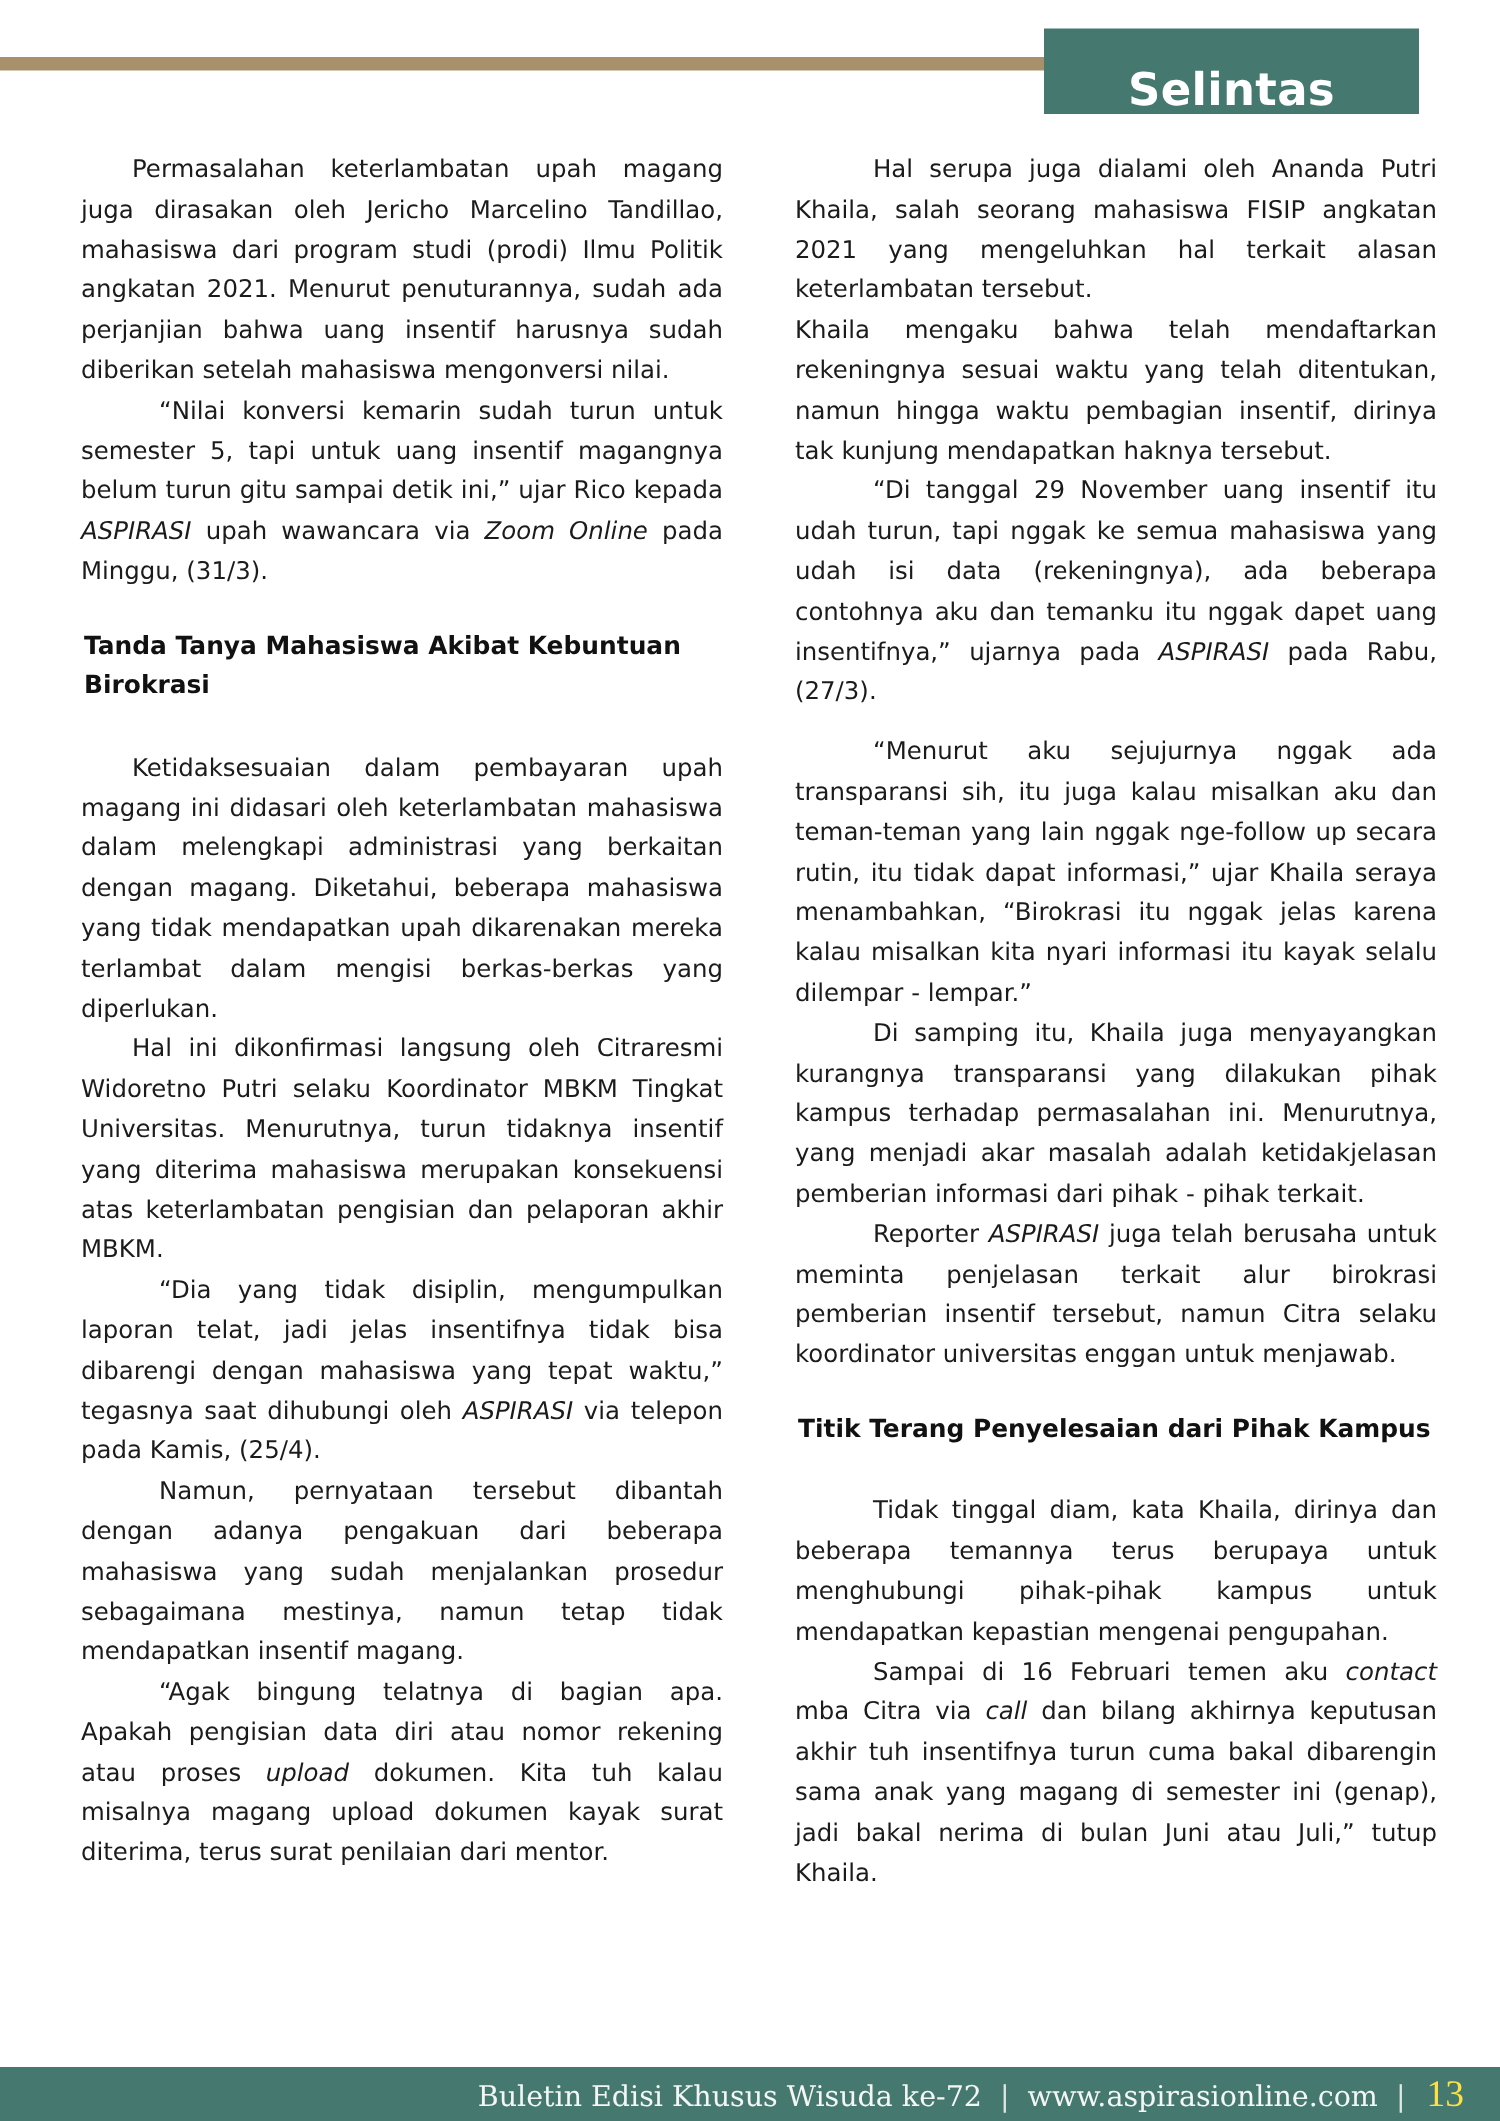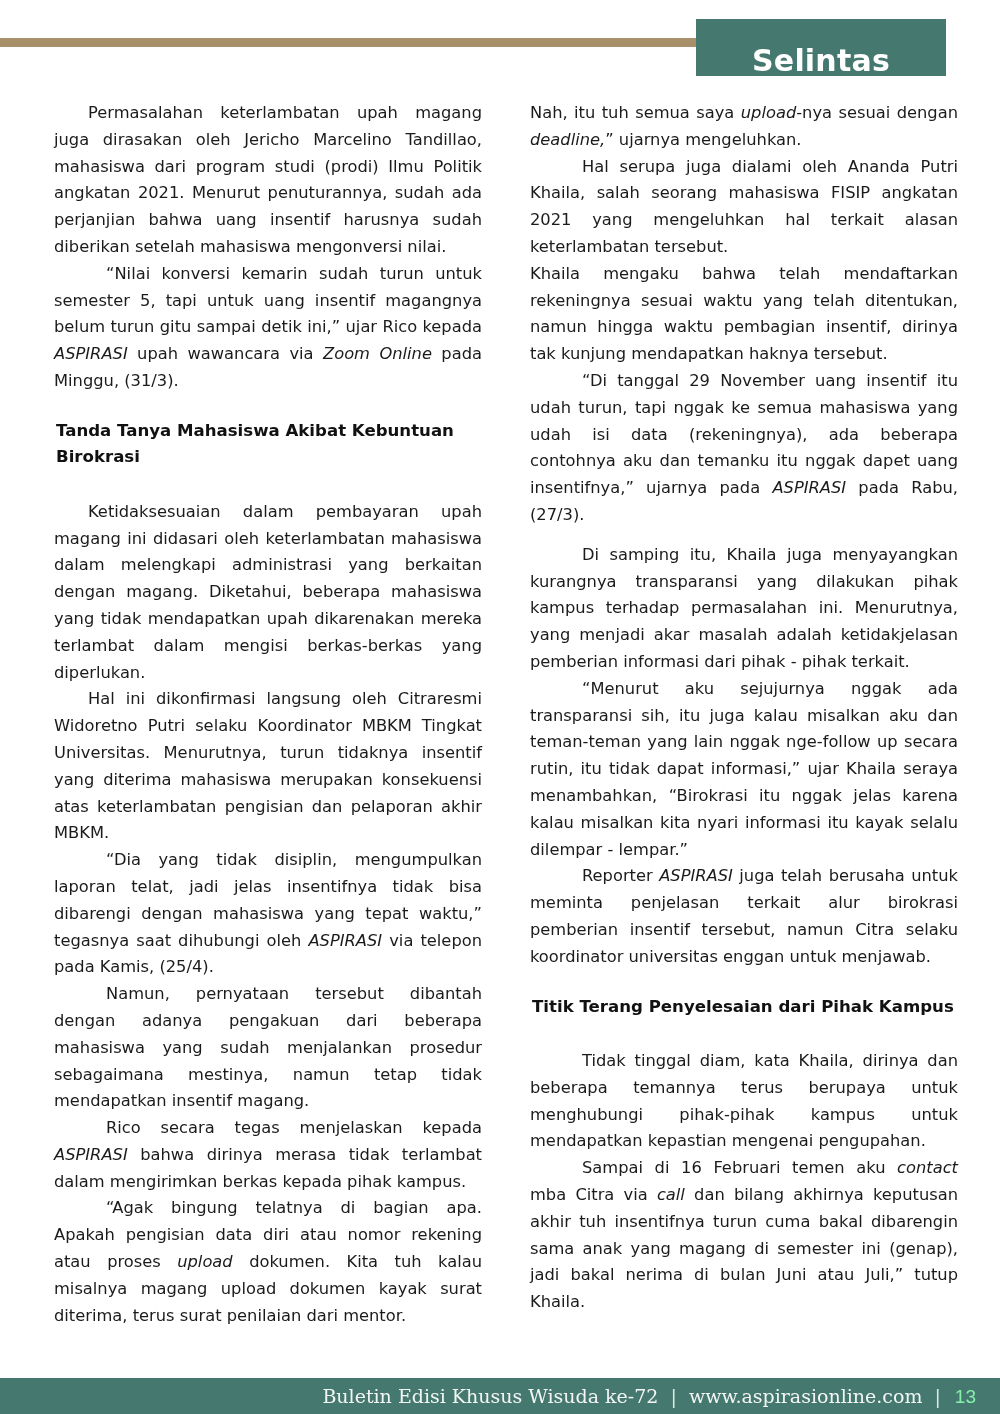--- a/index.html
+++ b/index.html
@@ -118,24 +118,24 @@
     white-space: nowrap;
     display: flex;
     align-items: baseline;
     gap: 4px;
   }
   .footer-sep {
     padding: 0 8px;
     color: #dfe8e5;
   }
   .footer-page {
-    font-family: Liberation Sans, sans-serif;
-    font-size: 19px;
+    font-family: Liberation Serif, serif;
+    font-size: 25px;
     line-height: 1;
-    color: #86efac;
+    color: #fde047;
     padding-left: 2px;
   }
 </style>
 </head>
 <body>
 
 <div class="page-header">
   <div class="gold-rule"></div>
   <div class="section-tab">
     <span class="section-tab-label">Selintas</span>
@@ -157,41 +157,39 @@
     <div class="gap-lg"></div>
 
     <p class="para indent"><span>Ketidaksesuaian dalam pembayaran upah magang ini didasari oleh keterlambatan mahasiswa dalam melengkapi administrasi yang berkaitan dengan magang. Diketahui, beberapa mahasiswa yang tidak mendapatkan upah dikarenakan mereka terlambat dalam mengisi berkas-berkas yang diperlukan.</span></p>
 
     <p class="para indent"><span>Hal ini dikonfirmasi langsung oleh Citraresmi Widoretno Putri selaku Koordinator MBKM Tingkat Universitas. Menurutnya, turun tidaknya insentif yang diterima mahasiswa merupakan konsekuensi atas keterlambatan pengisian dan pelaporan akhir MBKM.</span></p>
 
     <p class="para indent-lg"><span>“Dia yang tidak disiplin, mengumpulkan laporan telat, jadi jelas insentifnya tidak bisa dibarengi dengan mahasiswa yang tepat waktu,” tegasnya saat dihubungi oleh </span><em>ASPIRASI</em><span> via telepon pada Kamis, (25/4).</span></p>
 
     <p class="para indent-lg"><span>Namun, pernyataan tersebut dibantah dengan adanya pengakuan dari beberapa mahasiswa yang sudah menjalankan prosedur sebagaimana mestinya, namun tetap tidak mendapatkan insentif magang.</span></p>
 
-    <p class="para indent-lg"><span>Rico secara tegas menjelaskan kepada </span><em>ASPIRASI</em><span> bahwa dirinya merasa tidak terlambat dalam mengirimkan berkas kepada pihak kampus.</span></p>
 
     <p class="para indent-lg"><span>“Agak bingung telatnya di bagian apa. Apakah pengisian data diri atau nomor rekening atau proses </span><em>upload</em><span> dokumen. Kita tuh kalau misalnya magang upload dokumen kayak surat diterima, terus surat penilaian dari mentor.</span></p>
 
   </div>
 
   <div class="column right">
 
-    <p class="para noindent"><span>Nah, itu tuh semua saya </span><em>upload</em><span>-nya sesuai dengan </span><em>deadline,</em><span>” ujarnya mengeluhkan.</span></p>
 
     <p class="para indent-lg"><span>Hal serupa juga dialami oleh Ananda Putri Khaila, salah seorang mahasiswa FISIP angkatan 2021 yang mengeluhkan hal terkait alasan keterlambatan tersebut.</span></p>
 
     <p class="para noindent"><span>Khaila mengaku bahwa telah mendaftarkan rekeningnya sesuai waktu yang telah ditentukan, namun hingga waktu pembagian insentif, dirinya tak kunjung mendapatkan haknya tersebut.</span></p>
 
     <p class="para indent-lg"><span>“Di tanggal 29 November uang insentif itu udah turun, tapi nggak ke semua mahasiswa yang udah isi data (rekeningnya), ada beberapa contohnya aku dan temanku itu nggak dapet uang insentifnya,” ujarnya pada </span><em>ASPIRASI</em><span> pada Rabu, (27/3).</span></p>
 
     <div class="gap-sm"></div>
 
+    <p class="para indent-lg"><span>“Menurut aku sejujurnya nggak ada transparansi sih, itu juga kalau misalkan aku dan teman-teman yang lain nggak nge-follow up secara rutin, itu tidak dapat informasi,” ujar Khaila seraya menambahkan, “Birokrasi itu nggak jelas karena kalau misalkan kita nyari informasi itu kayak selalu dilempar - lempar.”</span></p>
+
     <p class="para indent-lg"><span>Di samping itu, Khaila juga menyayangkan kurangnya transparansi yang dilakukan pihak kampus terhadap permasalahan ini. Menurutnya, yang menjadi akar masalah adalah ketidakjelasan pemberian informasi dari pihak - pihak terkait.</span></p>
-
-    <p class="para indent-lg"><span>“Menurut aku sejujurnya nggak ada transparansi sih, itu juga kalau misalkan aku dan teman-teman yang lain nggak nge-follow up secara rutin, itu tidak dapat informasi,” ujar Khaila seraya menambahkan, “Birokrasi itu nggak jelas karena kalau misalkan kita nyari informasi itu kayak selalu dilempar - lempar.”</span></p>
 
     <p class="para indent-lg"><span>Reporter </span><em>ASPIRASI</em><span> juga telah berusaha untuk meminta penjelasan terkait alur birokrasi pemberian insentif tersebut, namun Citra selaku koordinator universitas enggan untuk menjawab.</span></p>
 
     <div class="gap-md"></div>
 
     <h2 class="subhead">Titik Terang Penyelesaian dari Pihak Kampus</h2>
 
     <div class="gap-lg"></div>
 
     <p class="para indent-lg"><span>Tidak tinggal diam, kata Khaila, dirinya dan beberapa temannya terus berupaya untuk menghubungi pihak-pihak kampus untuk mendapatkan kepastian mengenai pengupahan.</span></p>

